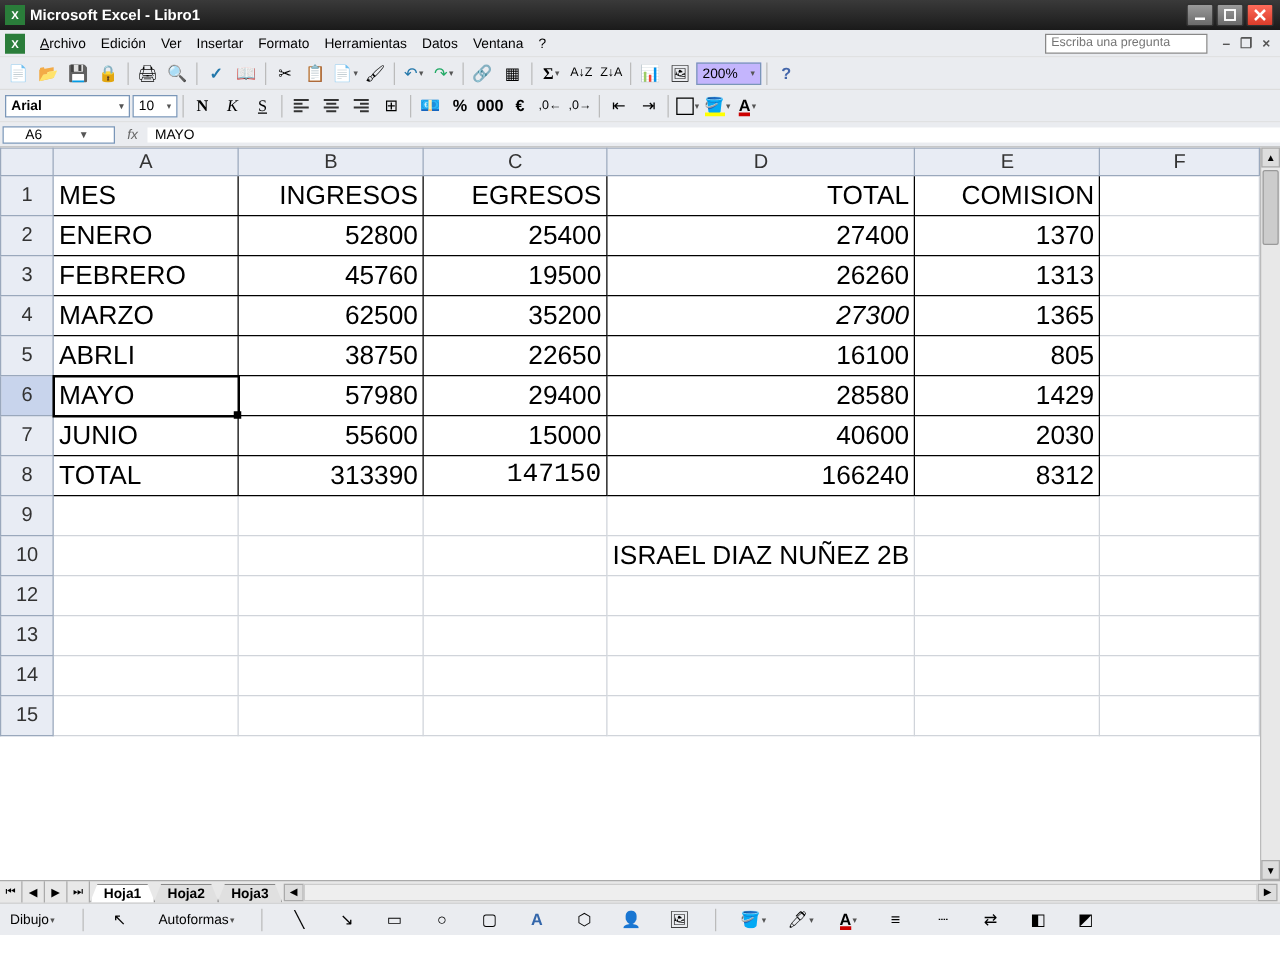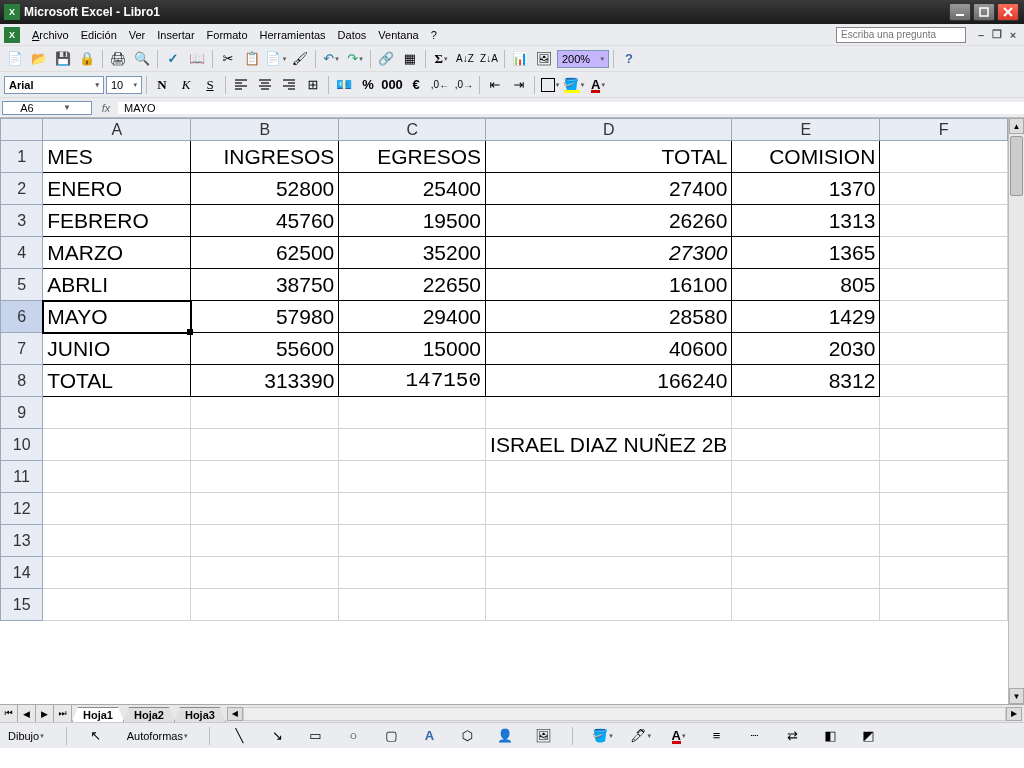--- a/index.html
+++ b/index.html
@@ -420,29 +420,20 @@
           <tr>
             <td class="rowhead">10</td>
             <td class="cell"></td>
             <td class="cell"></td>
             <td class="cell"></td>
             <td class="cell" style="white-space: nowrap; overflow: visible;">ISRAEL DIAZ NUÑEZ 2B</td>
             <td class="cell"></td>
             <td class="cell"></td>
           </tr>
           <tr>
-            <td class="rowhead">11</td>
-            <td class="cell"></td>
-            <td class="cell"></td>
-            <td class="cell"></td>
-            <td class="cell"></td>
-            <td class="cell"></td>
-            <td class="cell"></td>
-          </tr>
-          <tr>
             <td class="rowhead">12</td>
             <td class="cell"></td>
             <td class="cell"></td>
             <td class="cell"></td>
             <td class="cell"></td>
             <td class="cell"></td>
             <td class="cell"></td>
           </tr>
           <tr>
             <td class="rowhead">13</td>

